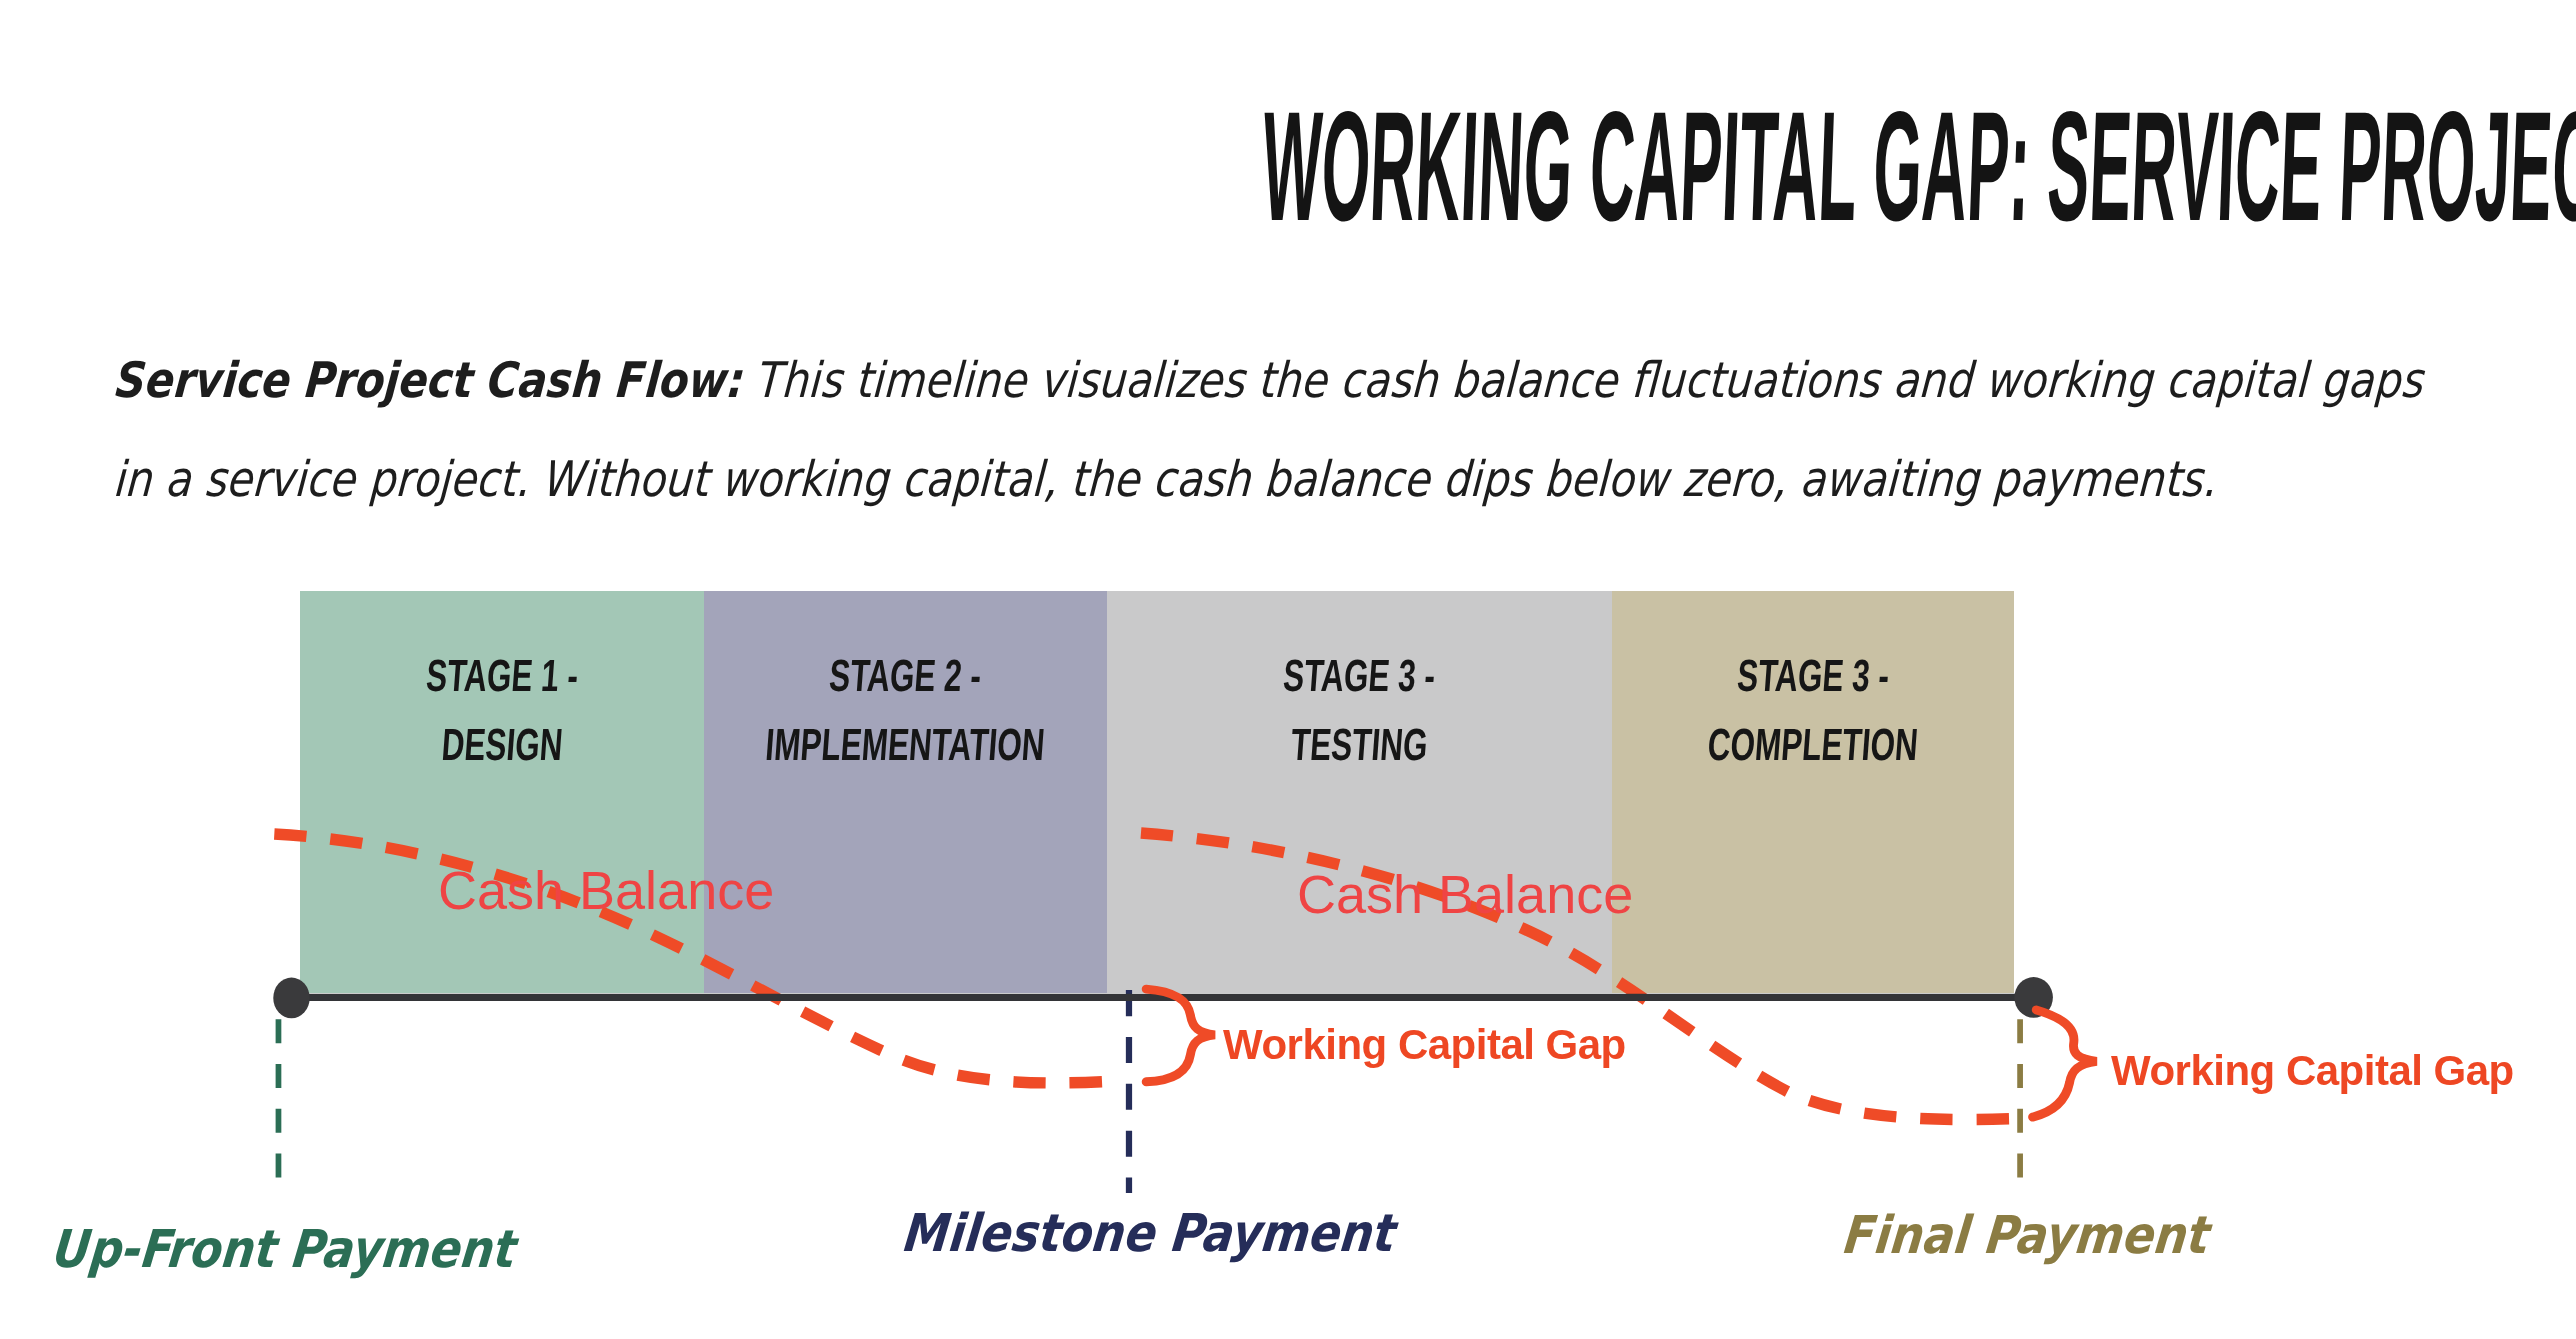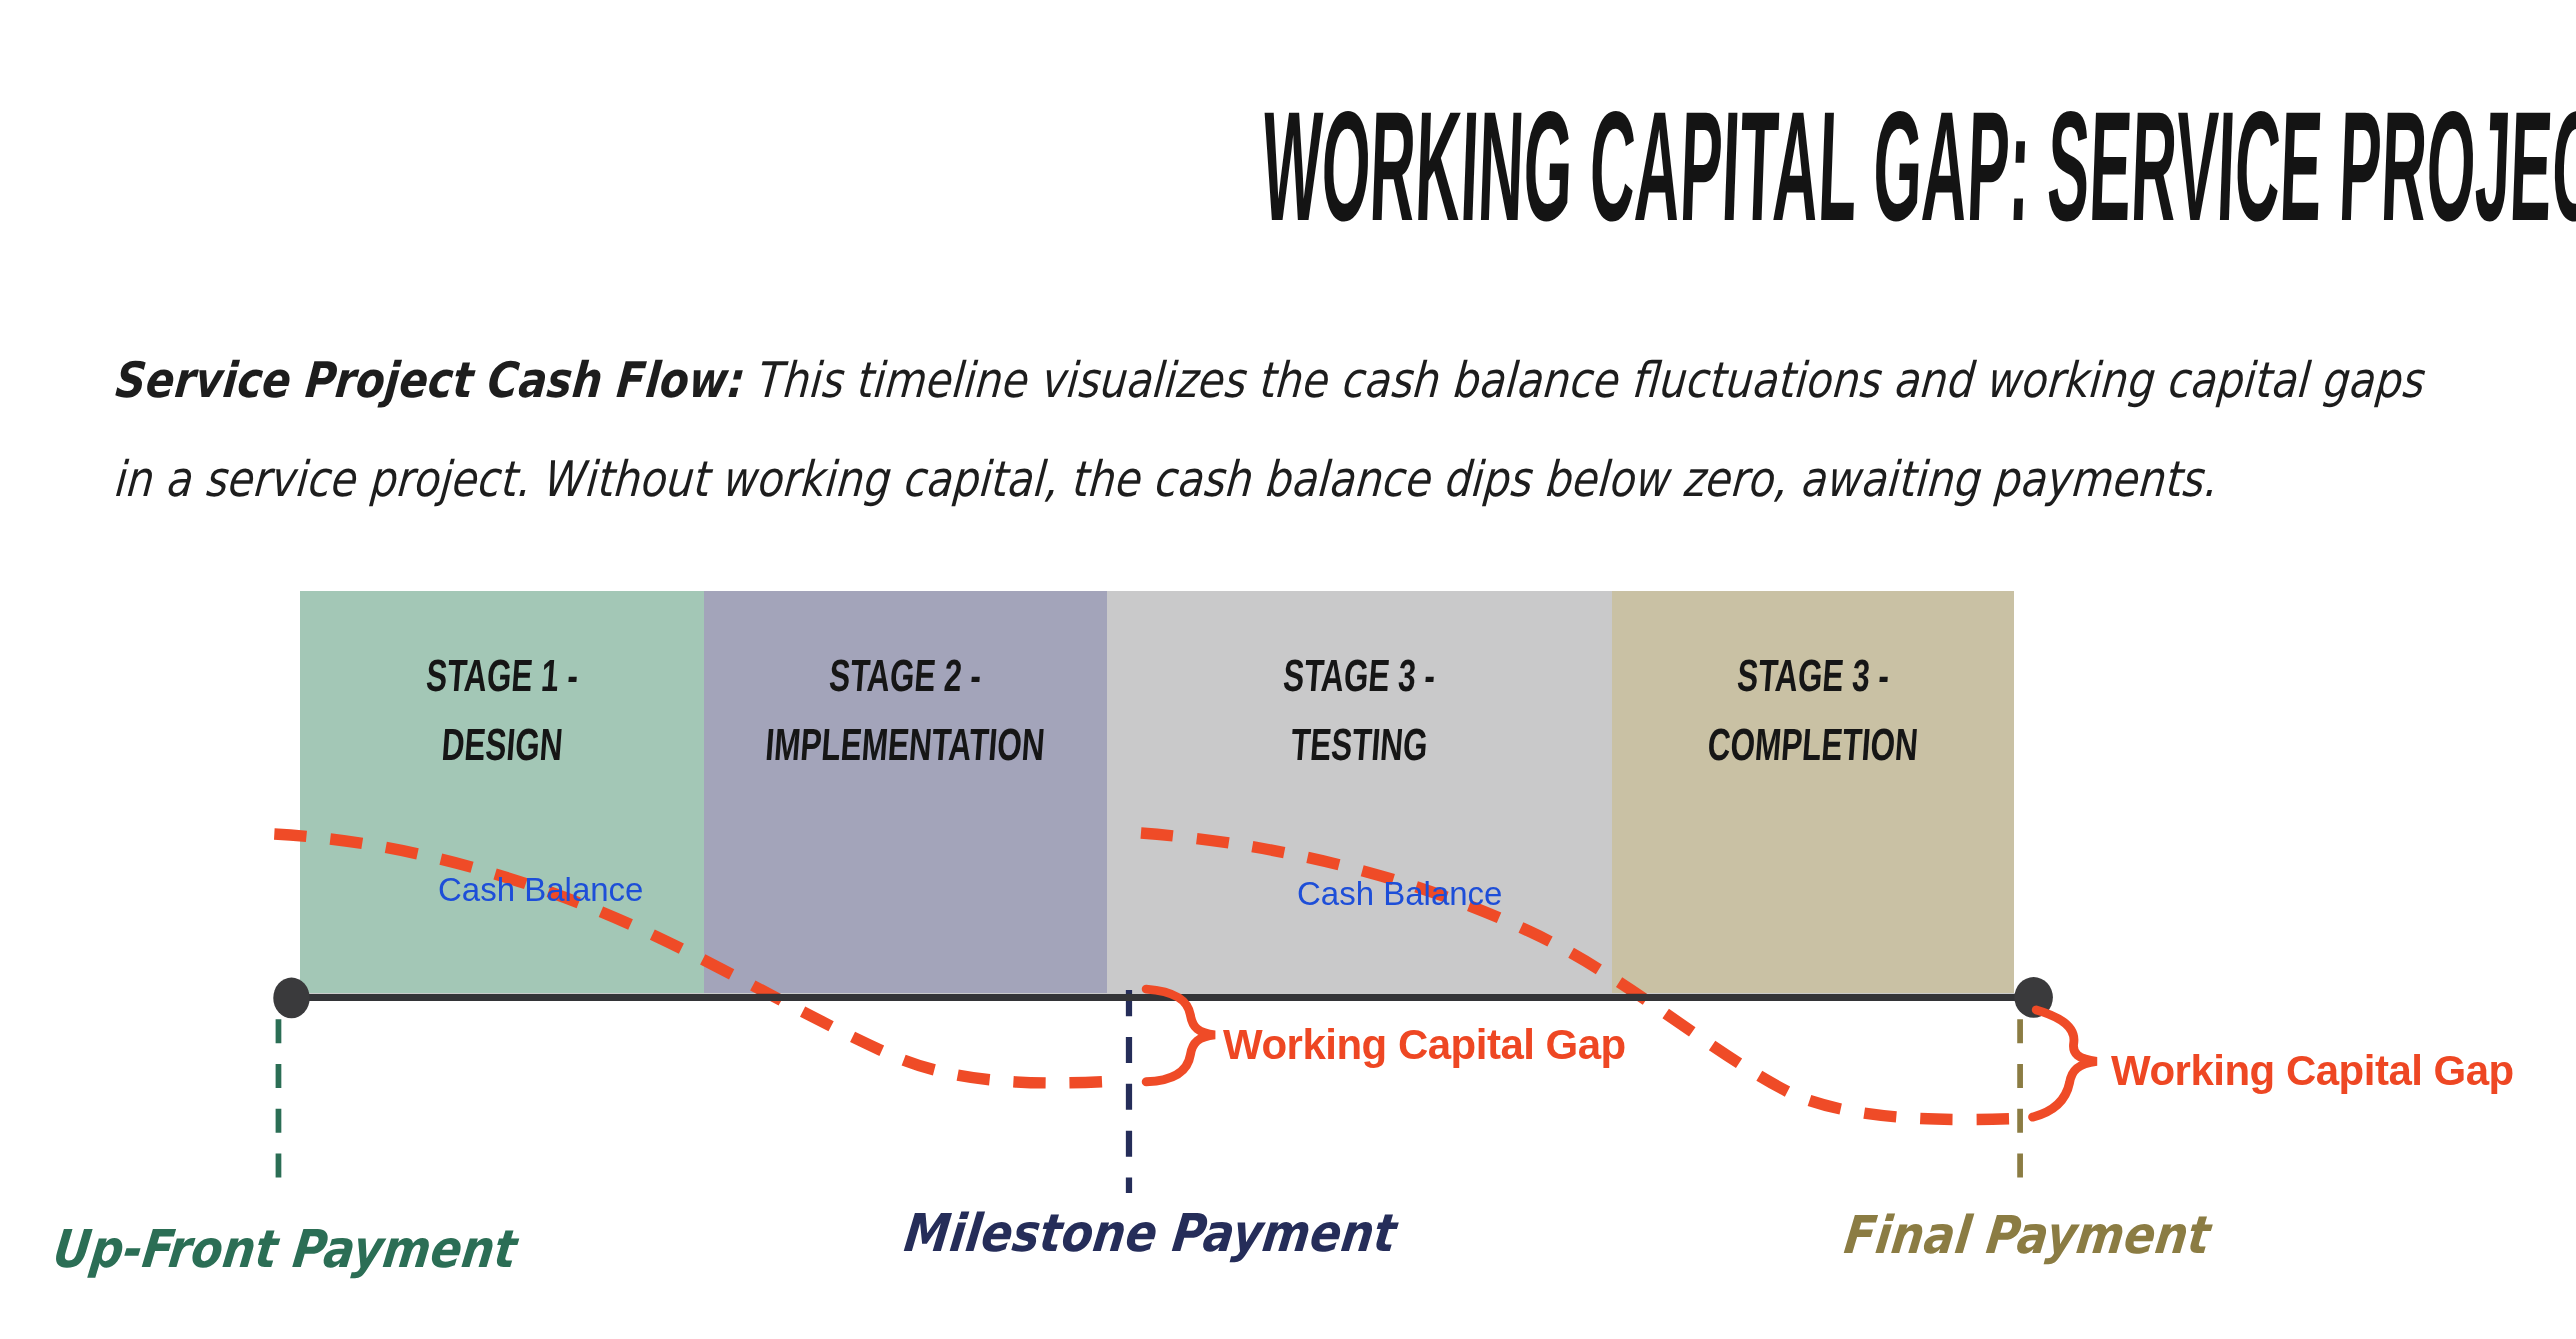--- a/index.html
+++ b/index.html
@@ -95,22 +95,22 @@
   }
 
   
   .float-label{
     position:absolute;
     white-space:nowrap;
     line-height:52px;
   }
   .cash-balance{
     font-family:"Liberation Sans",sans-serif;
-    font-size:33px;
-    color:#1d4ed8;
+    font-size:54px;
+    color:#ef4444;
   }
   .cb-1{left:438px; top:864px;}
   .cb-2{left:1297px; top:868px;}
   .wcg{
     font-family:"Liberation Sans",sans-serif;
     font-weight:700;
     font-size:42px;
     color:#ee4723;
     letter-spacing:-0.5px;
   }

